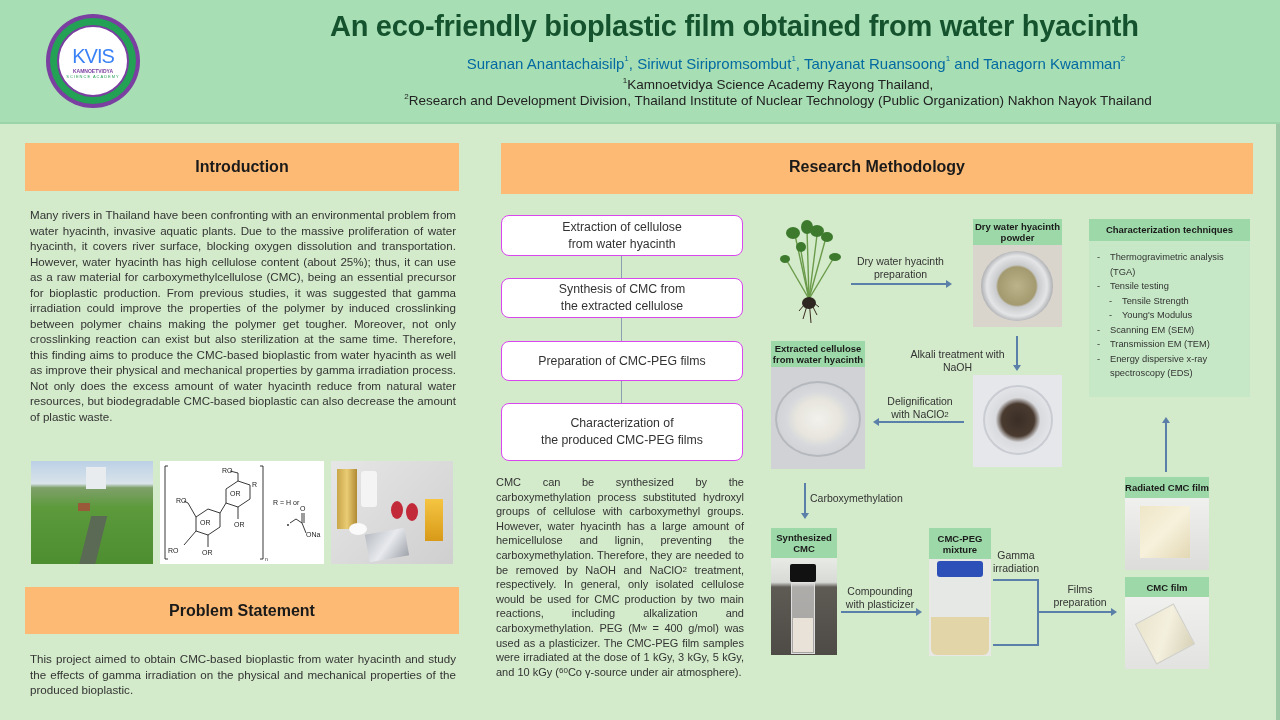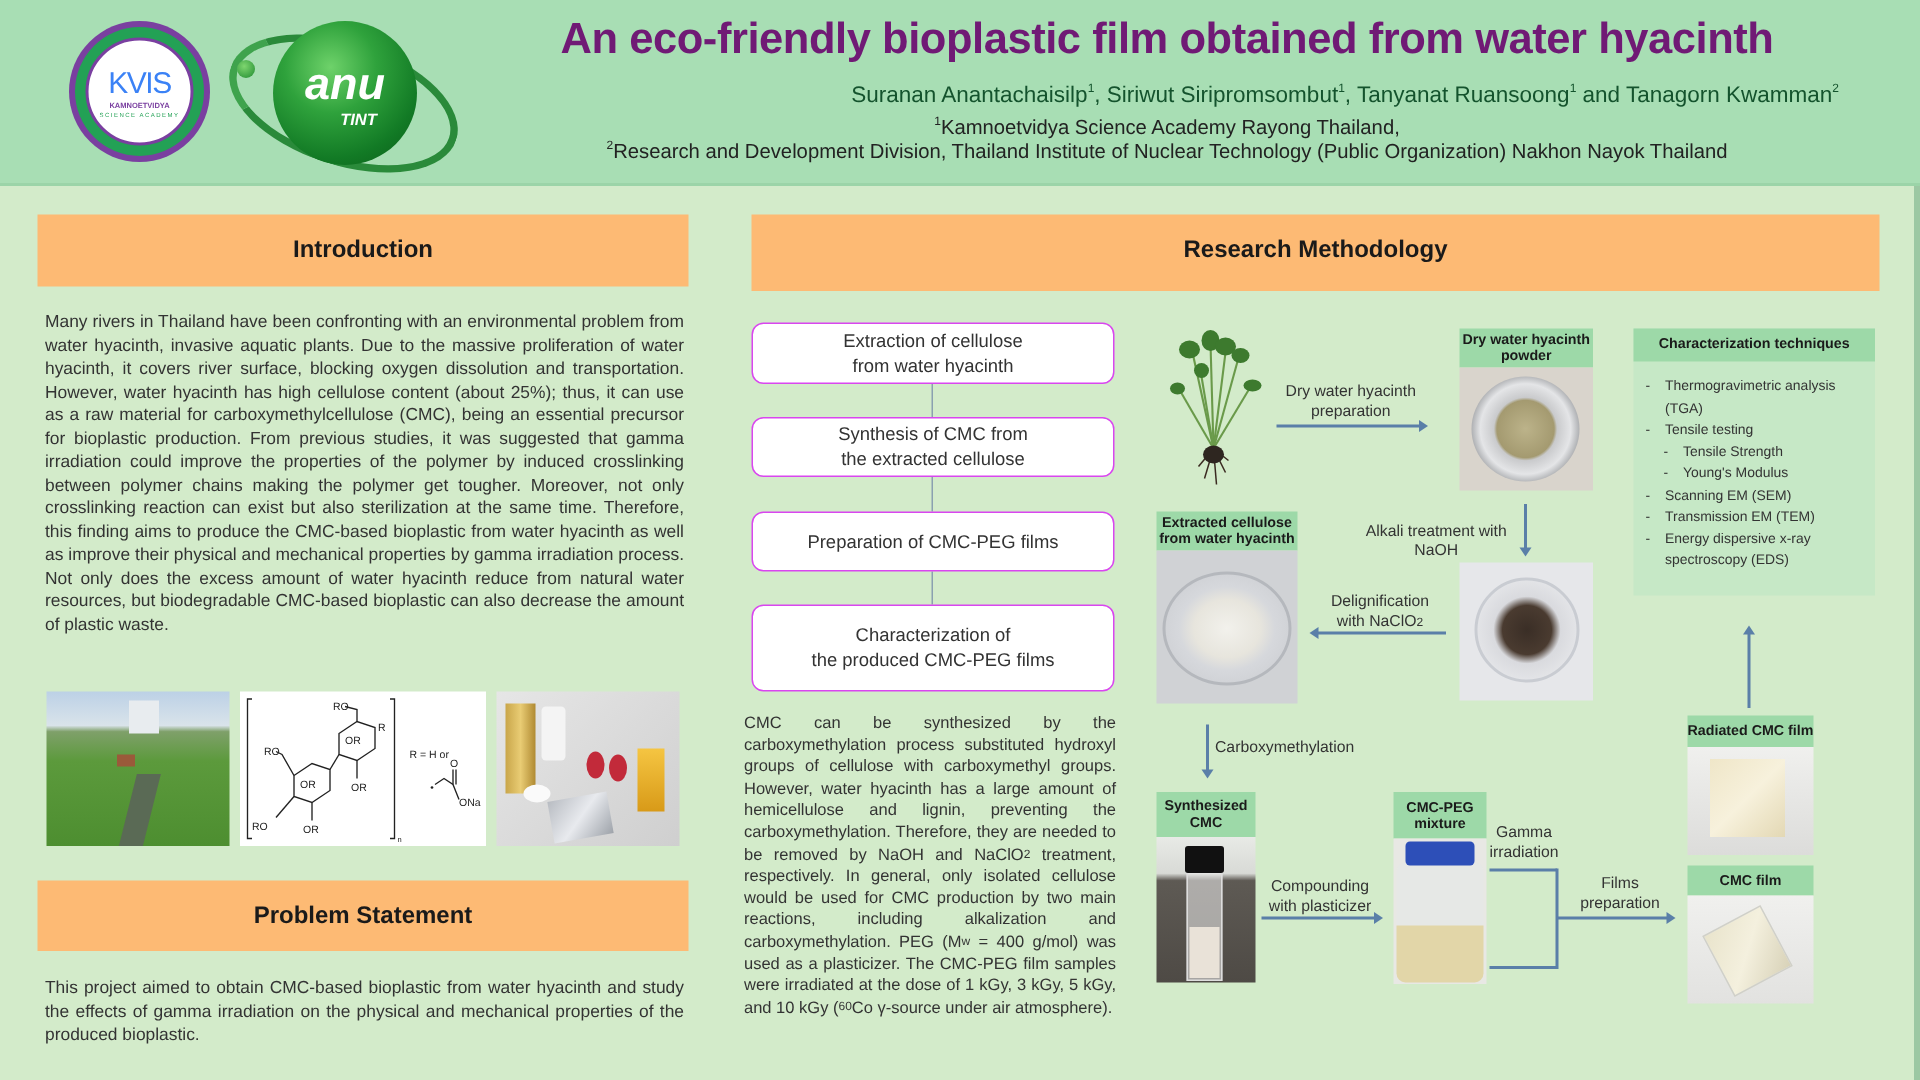--- a/index.html
+++ b/index.html
@@ -14,22 +14,22 @@
   .logo-kvis .kvis-sub { font-size: 5px; color: #7a3fa0; font-weight: bold; line-height: 6px; }
   .logo-kvis .kvis-sub2 { font-size: 4px; color: #23a155; letter-spacing: 1px; }
 
   .logo-tint { position: absolute; left: 150px; top: 10px; width: 160px; height: 104px; }
   .logo-tint .orbit { position: absolute; left: 0; top: 18px; width: 158px; height: 82px; border: 5px solid #2a8a3a; border-radius: 50%; transform: rotate(18deg); border-left-color: #3fa34d; }
   .logo-tint .sphere { position: absolute; left: 32px; top: 4px; width: 96px; height: 96px; border-radius: 50%; background: radial-gradient(circle at 40% 32%, #6ed26a 0%, #2fa23c 35%, #127a25 70%, #0a5a18 100%); }
   .logo-tint .anu { position: absolute; left: 0; top: 26px; width: 96px; text-align: center; color: #fff; font-style: italic; font-weight: bold; font-size: 30px; font-family: "Liberation Sans", sans-serif; }
   .logo-tint .tint { position: absolute; left: 0; top: 60px; width: 96px; text-align: center; color: #fff; font-style: italic; font-weight: bold; font-size: 11px; padding-left: 18px; }
   .logo-tint .dot { position: absolute; left: 8px; top: 30px; width: 12px; height: 12px; border-radius: 50%; background: radial-gradient(circle at 40% 35%, #7ed66f, #1f8a30); }
 
-  .title { position: absolute; left: 330px; top: 10px; width: 896px; text-align: center; font-family: "Liberation Sans", sans-serif; font-weight: bold; font-size: 29px; color: #701a75; letter-spacing: -0.3px; }
-  .authors { position: absolute; left: 330px; top: 55px; width: 896px; text-align: right; font-size: 15px; color: #14532d; }
+  .title { position: absolute; left: 330px; top: 10px; width: 896px; font-family: "Liberation Sans", sans-serif; font-weight: bold; font-size: 29px; color: #14532d; letter-spacing: -0.3px; }
+  .authors { position: absolute; left: 348px; top: 55px; width: 896px; text-align: center; font-size: 15px; color: #0369a1; }
   .affil { position: absolute; left: 330px; width: 896px; text-align: center; font-size: 13.5px; color: #222; }
   .affil1 { top: 77px; }
   .affil2 { top: 93px; }
   sup { font-size: 8px; vertical-align: top; position: relative; top: -1px; }
   sub { font-size: 8px; vertical-align: bottom; }
 
   .sec-head { position: absolute; background: #fdba74; text-align: center; font-weight: bold; color: #1a1a1a; }
   .intro-head { left: 25px; top: 143px; width: 434px; height: 48px; line-height: 48px; font-size: 16px; }
   .prob-head { left: 25px; top: 587px; width: 434px; height: 47px; line-height: 47px; font-size: 16px; }
   .meth-head { left: 501px; top: 143px; width: 752px; height: 51px; line-height: 47px; font-size: 16px; }
@@ -104,28 +104,20 @@
 </head>
 <body>
 
 <div class="header">
   <div class="logo-kvis">
     <div class="ring"></div>
     <div class="inner">
       <div class="kvis-text">KVIS</div>
       <div class="kvis-sub">KAMNOETVIDYA</div>
       <div class="kvis-sub2">SCIENCE ACADEMY</div>
-    </div>
-  </div>
-  <div class="logo-tint">
-    <div class="orbit"></div>
-    <div class="dot"></div>
-    <div class="sphere">
-      <div class="anu">anu</div>
-      <div class="tint">TINT</div>
     </div>
   </div>
 
   <div class="title">An eco-friendly bioplastic film obtained from water hyacinth</div>
   <div class="authors">
     <span>Suranan Anantachaisilp</span><sup>1</sup><span>, </span><span>Siriwut Siripromsombut</span><sup>1</sup><span>, </span><span>Tanyanat Ruansoong</span><sup>1</sup><span> and </span><span>Tanagorn Kwamman</span><sup>2</sup>
   </div>
   <div class="affil affil1"><sup>1</sup><span>Kamnoetvidya Science Academy Rayong Thailand,</span></div>
   <div class="affil affil2"><sup>2</sup><span>Research and Development Division, Thailand Institute of Nuclear Technology (Public Organization) Nakhon Nayok Thailand</span></div>
 </div>

